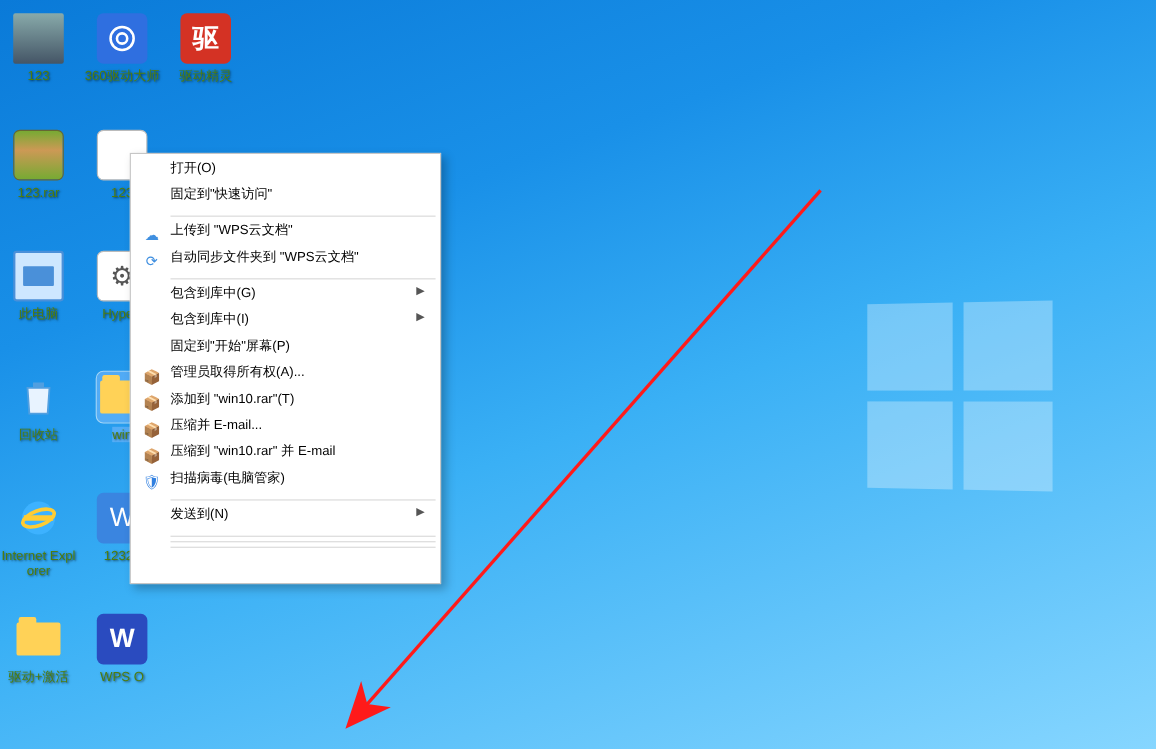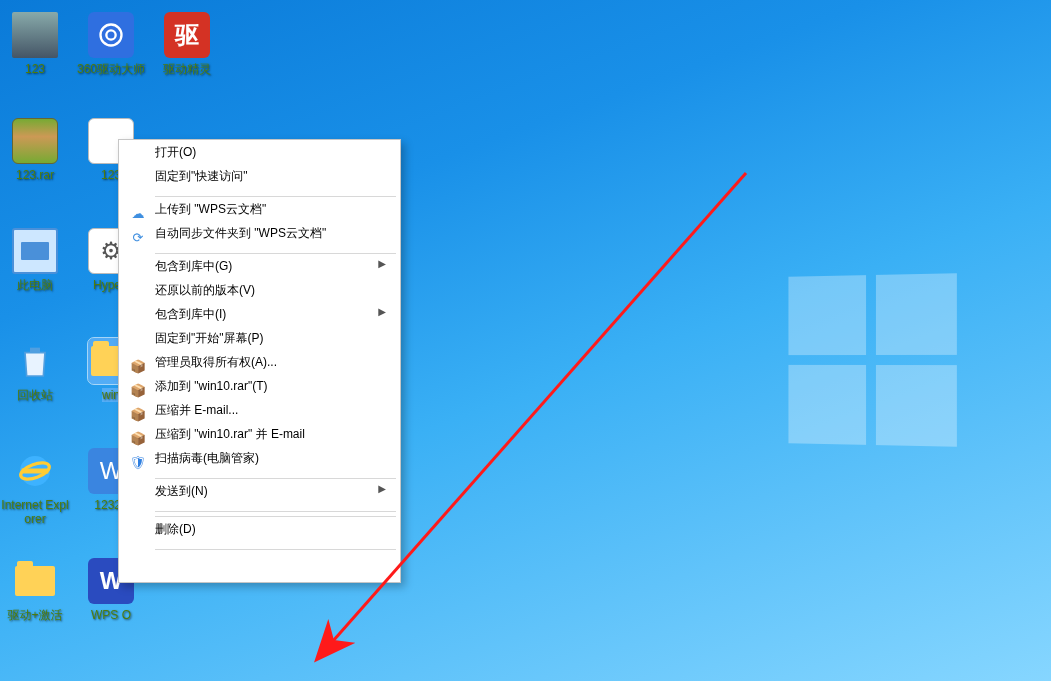--- a/index.html
+++ b/index.html
@@ -207,23 +207,20 @@
   <div class="item">
     <span class="ico" style="color:#3f8fe0;">⟳</span>
     <span>自动同步文件夹到 "WPS云文档"</span>
   </div>
   <div class="sep"></div>
   <div class="item">
     <span>包含到库中(G)</span>
     <span class="arrow">▶</span>
   </div>
   <div class="item">
-      <span>还原以前的版本(V)</span>
-    </div>
-  <div class="item">
     <span>包含到库中(I)</span>
     <span class="arrow">▶</span>
   </div>
   <div class="item">
       <span>固定到"开始"屏幕(P)</span>
     </div>
   <div class="item">
     <span class="ico">📦</span>
     <span>管理员取得所有权(A)...</span>
   </div>
@@ -243,23 +240,20 @@
     <span class="ico" style="color:#2f7fe0;">🛡</span>
     <span>扫描病毒(电脑管家)</span>
   </div>
   <div class="sep"></div>
   <div class="item">
     <span>发送到(N)</span>
     <span class="arrow">▶</span>
   </div>
   <div class="sep"></div>
   <div class="sep"></div>
-  <div class="item">
-      <span>删除(D)</span>
-    </div>
   <div class="sep"></div>
   <div class="item"></div>
 </div>
 
 <svg class="arrow-svg">
   <defs>
     <marker id="ahead" markerWidth="14" markerHeight="12" refX="12" refY="6" orient="auto">
       <path d="M0,0 L14,6 L0,12 L4,6 Z" fill="#ff1a1a"></path>
     </marker>
   </defs>

